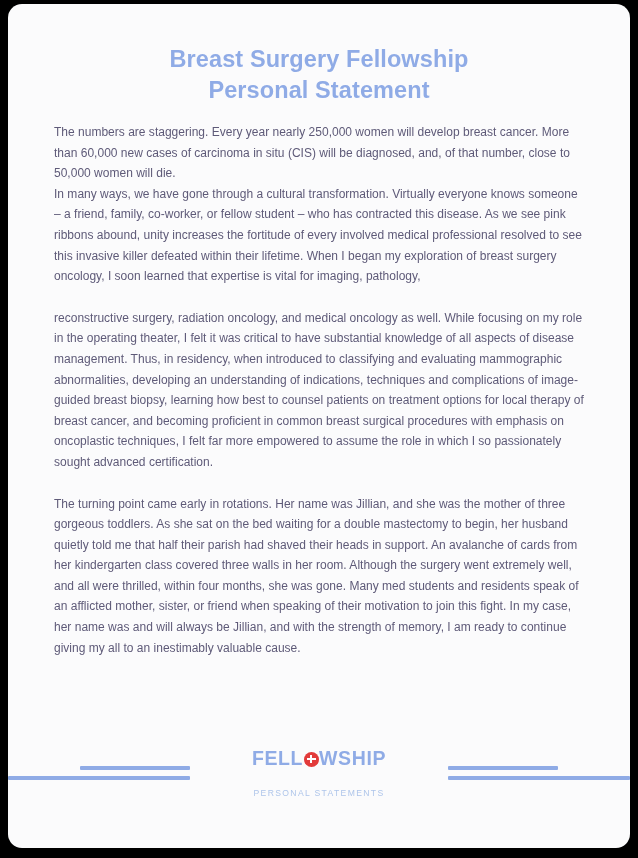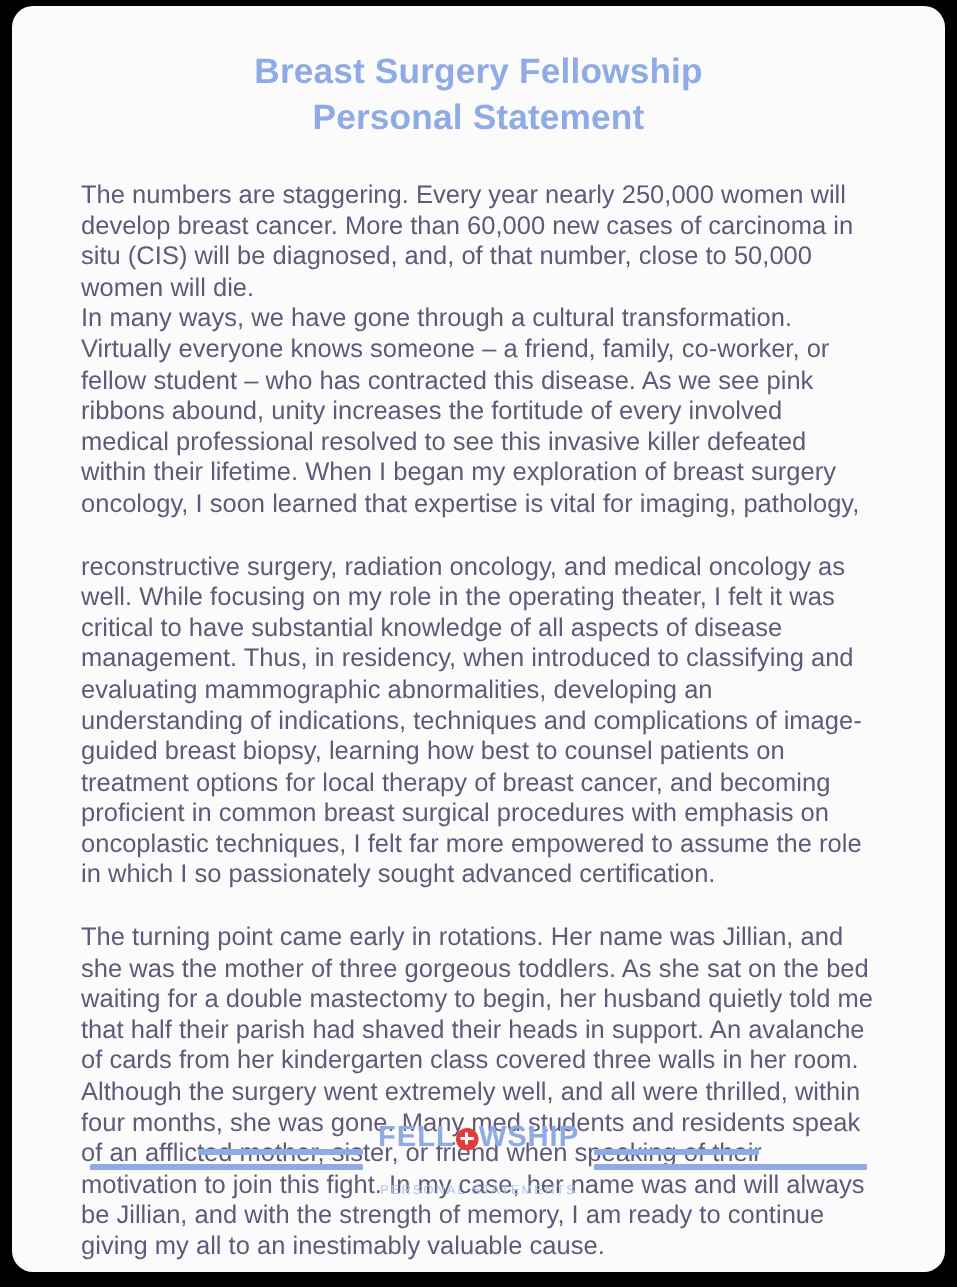--- a/index.html
+++ b/index.html
@@ -20,62 +20,62 @@
     top: 4px;
     width: 622px;
     height: 844px;
     background: #fbfbfc;
     border-radius: 14px;
     box-shadow: 0 3px 10px rgba(0,0,0,0.55);
     overflow: hidden;
   }
 
   .doc-title {
-    margin: 10px;
-    padding-top: 18px;
+    margin: 0;
+    padding-top: 40px;
     text-align: center;
     color: #8fabe6;
     font-size: 23.5px;
     font-weight: bold;
     line-height: 31px;
     letter-spacing: 0.1px;
   }
   .doc-title .title-line {
     display: block;
   }
 
   .body-area {
     margin: 0;
     padding: 16px 46px 0 46px;
   }
 
   .para {
     margin: 0 0 0 0;
     color: #5e5a78;
-    font-size: 17px;
+    font-size: 12px;
     line-height: 20.6px;
     text-align: left;
     letter-spacing: 0.01px;
   }
   .para + .para {
     margin-top: 21px;
   }
 
   
   #footer {
     position: absolute;
     left: 0;
     right: 0;
     bottom: 52px;
     height: 46px;
   }
   .footer-inner {
     display: flex;
     align-items: center;
-    justify-content: center;
+    justify-content: space-between;
     height: 100%;
   }
 
   .rule-group {
     position: relative;
     width: 182px;
     height: 22px;
     flex: 0 0 auto;
   }
   .rule {

